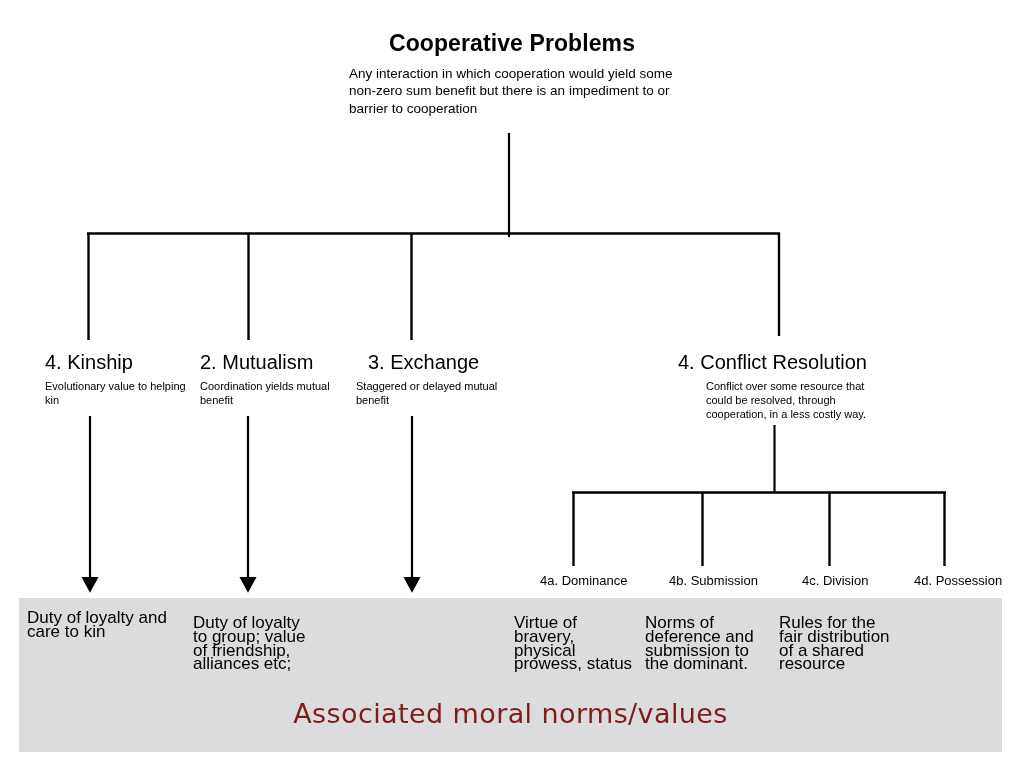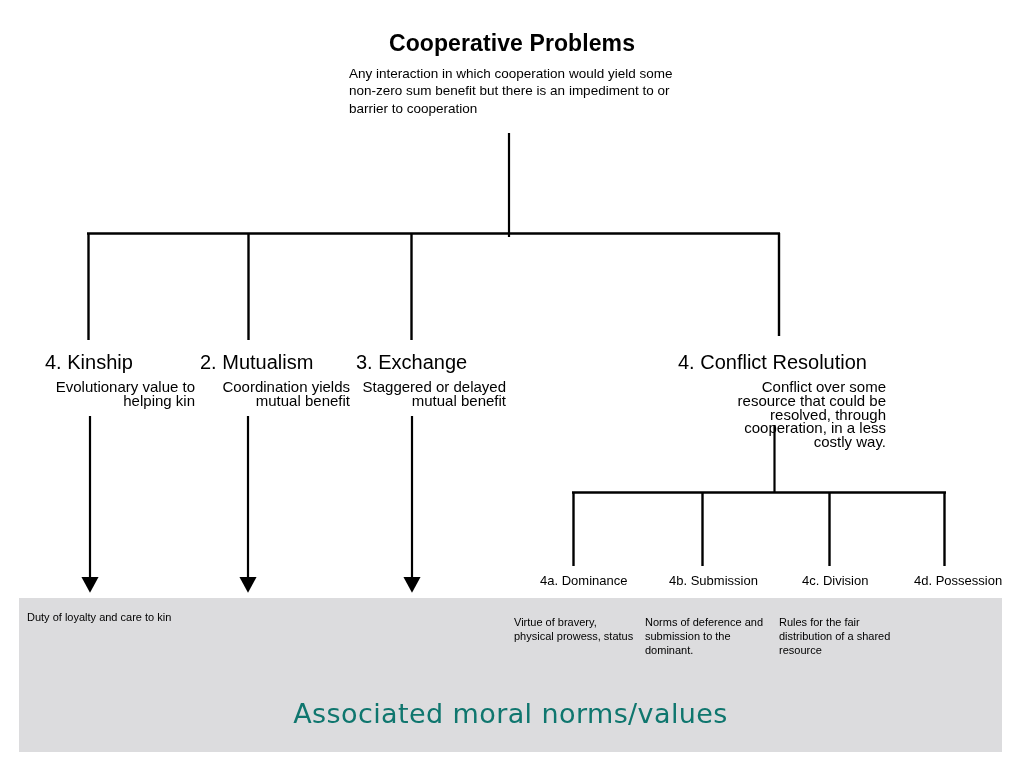--- a/index.html
+++ b/index.html
@@ -53,30 +53,29 @@
 
   
   .node-title {
     position: absolute;
     font-size: 20px;
     line-height: 24px;
     white-space: nowrap;
   }
   .node-desc {
     position: absolute;
-    font-size: 15px;
+    font-size: 11px;
     line-height: 13.8px;
-    text-align: right;
   }
 
   .n1-title { left: 45px;  top: 350px; }
   .n1-desc  { left: 45px;  top: 380px; width: 150px; }
   .n2-title { left: 200px; top: 350px; }
   .n2-desc  { left: 200px; top: 380px; width: 150px; }
-  .n3-title { left: 356px; top: 350px; }
+  .n3-title { left: 368px; top: 350px; }
   .n3-desc  { left: 356px; top: 380px; width: 150px; }
   .n4-title { left: 678px; top: 350px; }
   .n4-desc  { left: 686px; top: 380px; width: 180px; margin-left: 20px; }
 
   
   .sub-title {
     position: absolute;
     top: 572px;
     font-size: 13px;
     line-height: 18px;
@@ -92,41 +91,41 @@
   #norms-panel {
     position: absolute;
     left: 19px;
     top: 598px;
     width: 983px;
     height: 154px;
     background: #dcdcde;
   }
   .norm-text {
     position: absolute;
-    font-size: 11px;
+    font-size: 17px;
     line-height: 13.8px;
     color: #000000;
   }
   .norm-0 { left: 27px;  top: 611px; width: 150px; }
   .norm-1 { left: 193px; top: 616px; width: 120px; }
   .norm-2 { left: 354px; top: 616px; width: 120px; }
   .norm-3 { left: 514px; top: 616px; width: 120px; }
   .norm-4 { left: 645px; top: 616px; width: 130px; }
   .norm-5 { left: 779px; top: 616px; width: 115px; }
   .norm-6 { left: 897px; top: 616px; width: 100px; }
 
   #panel-caption {
     position: absolute;
     left: 19px;
     top: 697px;
     width: 983px;
     text-align: center;
     font-size: 27px;
     line-height: 34px;
-    color: #0f766e;
+    color: #7f1d1d;
     font-family: "DejaVu Sans", sans-serif;
     letter-spacing: 0.4px;
   }
 </style>
 </head>
 <body>
 
 <div id="diagram-root">
 
   <svg class="connectors" viewBox="0 0 1024 768" width="1024" height="768">
@@ -174,19 +173,20 @@
   <div class="node-desc n4-desc">Conflict over some resource that could be resolved, through cooperation, in a less costly way.</div>
 
   <div class="sub-title s4a">4a. Dominance</div>
   <div class="sub-title s4b">4b. Submission</div>
   <div class="sub-title s4c">4c. Division</div>
   <div class="sub-title s4d">4d. Possession</div>
 
   <div id="norms-panel"></div>
 
   <div class="norm-text norm-0">Duty of loyalty and care to kin</div>
+  <div class="norm-text norm-1">Duty of loyalty to group; value of friendship, alliances etc;</div>
   <div class="norm-text norm-3">Virtue of bravery, physical prowess, status</div>
   <div class="norm-text norm-4">Norms of deference and submission to the dominant.</div>
   <div class="norm-text norm-5">Rules for the fair distribution of a shared resource</div>
 
   <div id="panel-caption">Associated moral norms/values</div>
 
 </div>
 
 </body></html>

